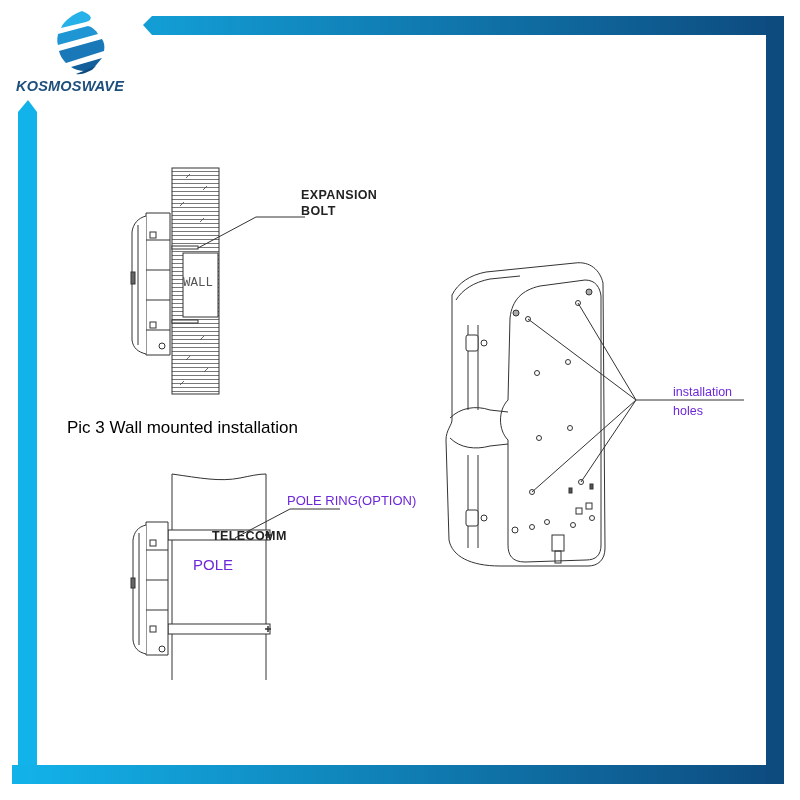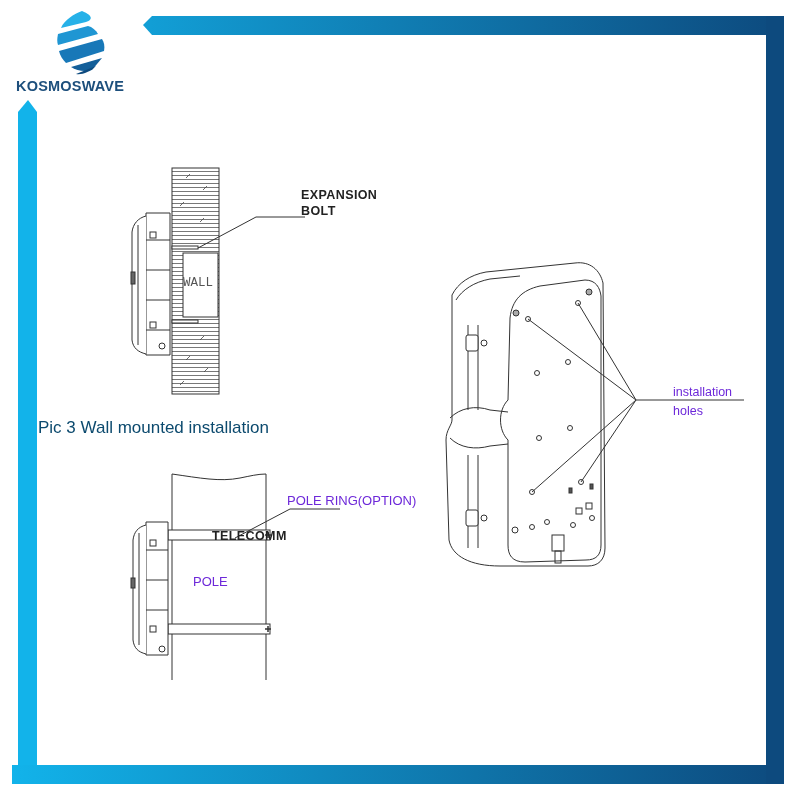--- a/index.html
+++ b/index.html
@@ -1,22 +1,22 @@
 <!DOCTYPE html>
 <html><head>
 <meta charset="utf-8">
 <style>
   html,body{margin:0;padding:0;background:#fff;}
   body{width:800px;height:800px;position:relative;overflow:hidden;font-family:"Liberation Sans",sans-serif;}
   .abs{position:absolute;}
   #frame{left:0;top:0;width:800px;height:800px;}
-  .logo-text{left:16px;top:78px;font-weight:bold;font-size:14.5px;color:#1d4f7c;letter-spacing:0.2px;}
+  .logo-text{left:16px;top:78px;font-weight:bold;font-size:14.5px;color:#1d4f7c;letter-spacing:0.2px;font-style:italic;}
   .label{color:#6d28d9;white-space:nowrap;}
   .bold-label{font-weight:bold;font-size:12.5px;letter-spacing:0.4px;color:#222;padding-left:36px;}
-  .caption{left:38px;top:418px;font-size:17px;color:#0c4a6e;}
+  .caption{left:38px;top:418px;font-size:17px;color:#000000;padding-left:29px;}
   .diag{left:0;top:0;width:800px;height:800px;}
 </style>
 </head>
 <body>
 
 <svg class="abs" id="frame" viewBox="0 0 800 800" width="800" height="800">
   <defs>
     <linearGradient id="gH" x1="0" y1="0" x2="1" y2="0">
       <stop offset="0" stop-color="#12b3ea"></stop>
       <stop offset="1" stop-color="#0d4a7e"></stop>
@@ -168,16 +168,16 @@
   </g>
 </svg>
 
 <div class="abs label bold-label" style="left:265px;top:188px;">EXPANSION</div>
 <div class="abs label bold-label" style="left:265px;top:204px;">BOLT</div>
 <div class="abs label" style="left:183px;top:276px;font-size:12.5px;color:#555;font-family:Liberation Mono, monospace;">WALL</div>
 <div class="abs label caption">Pic 3 Wall mounted installation</div>
 
 <div class="abs label bold-label" style="left:176px;top:500px;margin-top:29px;">TELECOMM</div>
 <div class="abs label" style="left:287px;top:493px;font-size:13px;">POLE RING(OPTION)</div>
-<div class="abs label" style="left:193px;top:574px;font-size:13px;">POLE</div>
+<div class="abs label" style="left:193px;top:556px;font-size:15px;">POLE</div>
 
 <div class="abs label" style="left:673px;top:385px;font-size:12.5px;">installation</div>
 <div class="abs label" style="left:673px;top:404px;font-size:12.5px;">holes</div>
 
 </body></html>

